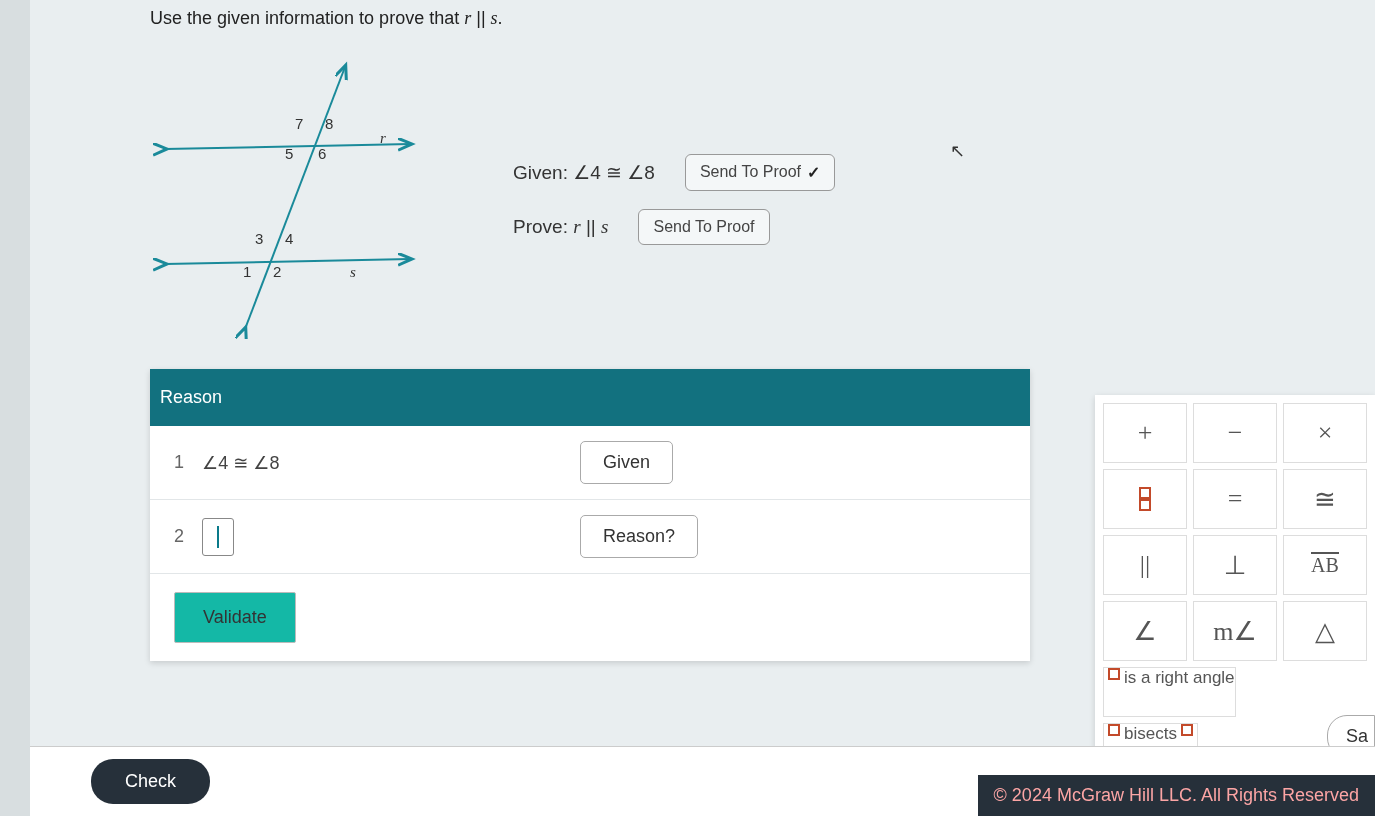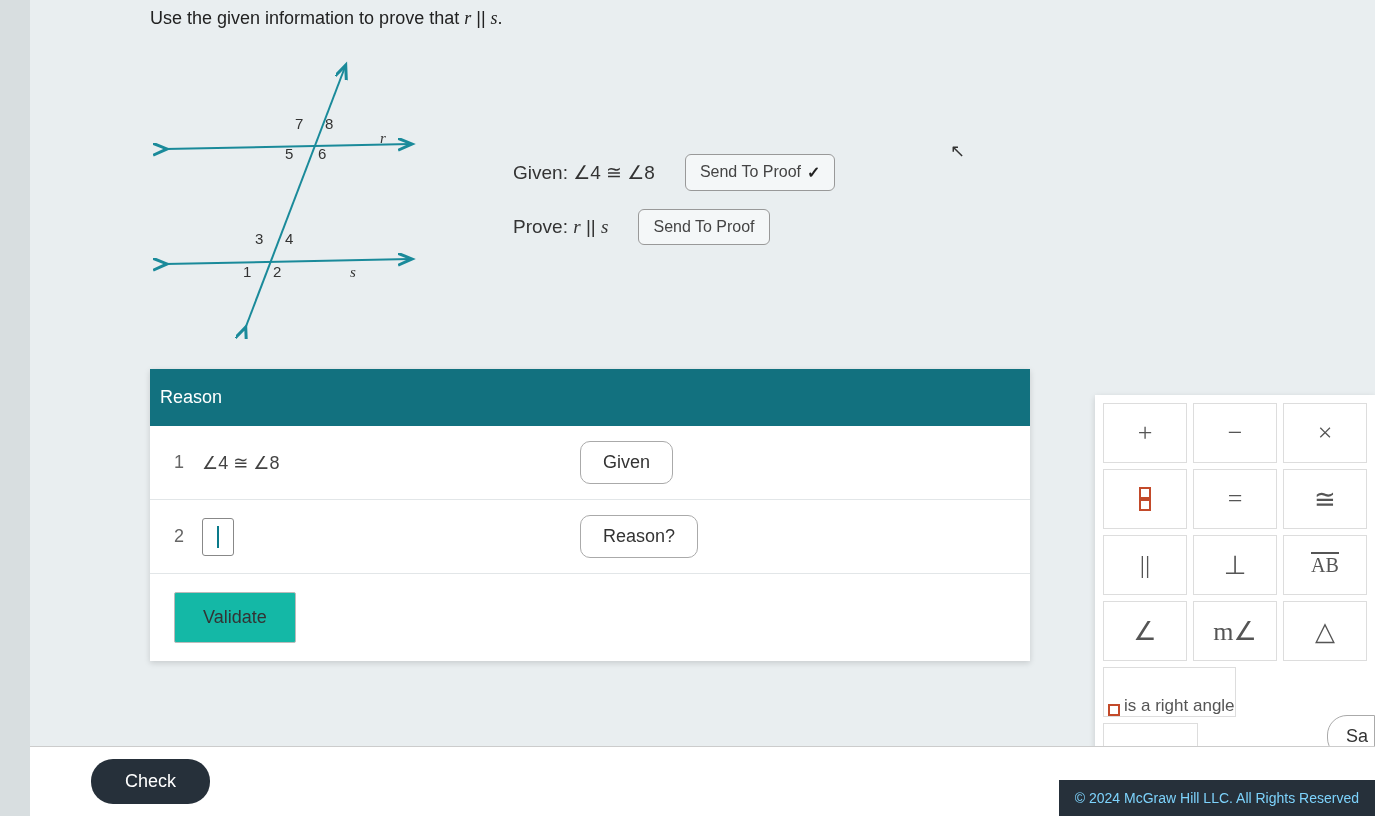--- a/index.html
+++ b/index.html
@@ -16,36 +16,36 @@
 .check-icon{color:#222;font-weight:bold}
 .cursor-ic{position:absolute;left:920px;top:140px;font-size:18px;color:#333}
 .proof-table{width:880px;box-shadow:0 2px 6px rgba(0,0,0,.15);background:#fff}
 .pt-head{background:#12717f;color:#fff;display:flex;font-size:18px}
 .pt-head .c1{width:420px;padding:18px 24px}
 .pt-head .c2{flex:1;padding:18px 10px}
 .pt-row{display:flex;border-bottom:1px solid #e2e6e8;min-height:74px;align-items:center}
 .pt-row .c1{width:420px;padding:0 24px;display:flex;align-items:center;gap:18px;font-size:18px;color:#444}
 .pt-row .c2{flex:1;padding:0 10px}
 .rnum{color:#666;font-size:18px}
-.reason-btn{border:1px solid #aaa;border-radius:10px;background:#fff;padding:10px 22px;font-size:18px;color:#333;cursor:pointer}
+.reason-btn{border:1px solid #aaa;border-radius:5px;background:#fff;padding:10px 22px;font-size:18px;color:#333;cursor:pointer}
 .input-box{border:1px solid #888;border-radius:3px;width:32px;height:38px;display:flex;align-items:center;justify-content:center}
 .input-box .curs{width:2px;height:22px;background:#0a7a8a;animation:blink 1s infinite}
 @keyframes blink{50%{opacity:0}}
 .validate-row{padding:18px 24px}
 .validate-btn{border:1px solid #bbb;background:#14b8a6;padding:14px 28px;font-size:18px;color:#333;border-radius:2px;cursor:pointer}
 .palette{position:absolute;right:0;top:395px;width:280px;background:#fff;box-shadow:0 2px 6px rgba(0,0,0,.15);padding:8px}
 .pal-grid{display:grid;grid-template-columns:repeat(3,1fr);gap:6px}
 .pal-btn{border:1px solid #ddd;background:#fff;height:60px;display:flex;align-items:center;justify-content:center;font-size:26px;color:#555;cursor:pointer;font-family:'Times New Roman',serif}
-.pal-long{border:1px solid #ddd;background:#fff;height:50px;display:flex;align-items:flex-end;justify-content:center;font-size:17px;color:#555;cursor:pointer;margin-top:6px}
+.pal-long{border:1px solid #ddd;background:#fff;height:50px;display:flex;align-items:flex-start;justify-content:center;font-size:17px;color:#555;cursor:pointer;margin-top:6px}
 .pal-long .sq{display:inline-block;width:12px;height:12px;border:2px solid #c34a2a;margin:0 4px}
 .ab-bar{position:relative;font-weight:normal;font-size:20px}
 .ab-bar::before{content:"";position:absolute;top:-2px;left:0;right:0;height:2px;background:#555}
 .footer{position:absolute;left:30px;right:0;bottom:0;height:70px;background:#fff;display:flex;align-items:center;justify-content:space-between;padding:0 0 0 61px;border-top:1px solid #ccc}
 .check-btn{background:#26303a;color:#fff;border:none;border-radius:22px;padding:12px 34px;font-size:18px;cursor:pointer}
-.copyright{font-size:14px;color:#7dd3fc;background:#26303a;padding:10px 16px;position:absolute;right:0;bottom:0}
+.copyright{font-size:18px;color:#fca5a5;background:#26303a;padding:10px 16px;position:absolute;right:0;bottom:0}
 .save-tab{position:absolute;right:0;bottom:58px;background:#fff;border:1px solid #aaa;border-radius:20px 0 0 20px;padding:10px 6px 10px 18px;font-size:18px;color:#333}
 .frac{display:inline-flex;flex-direction:column;align-items:center;font-size:14px;line-height:1}
 .frac .t{border-bottom:2px solid #c34a2a;padding:0 3px;color:#c34a2a}
 .frac .b{padding:0 3px;color:#c34a2a}
 .sq-ic{display:inline-block;width:12px;height:12px;border:2px solid #c34a2a}
 </style>
 </head>
 <body>
 
 <div class="page">

